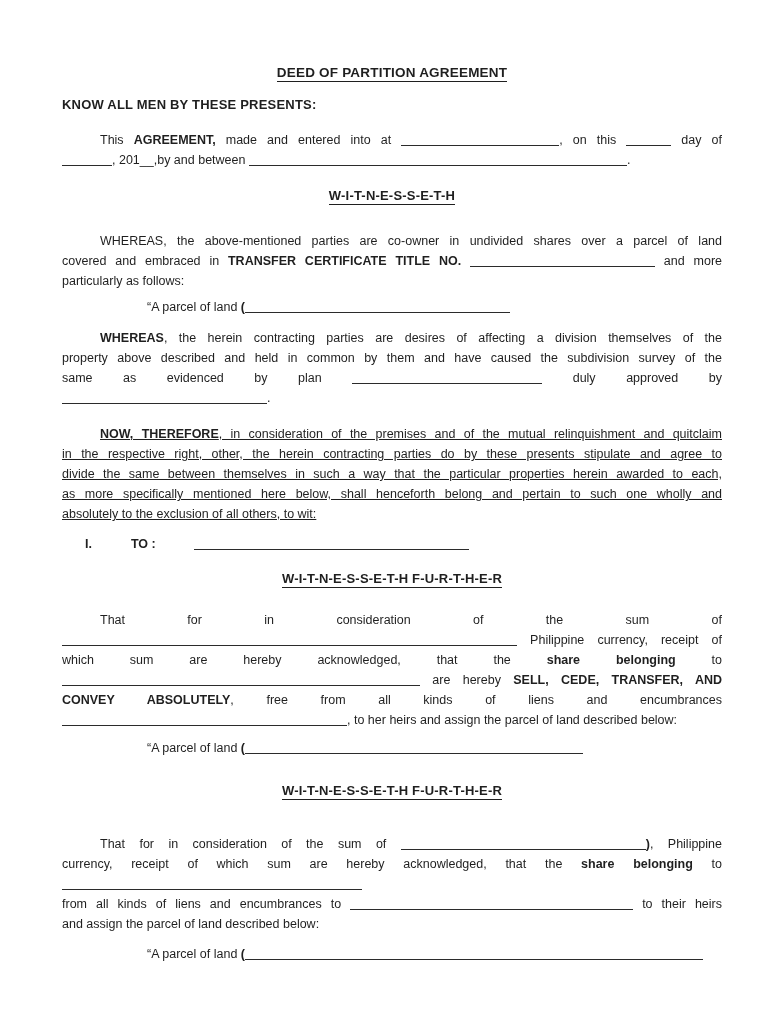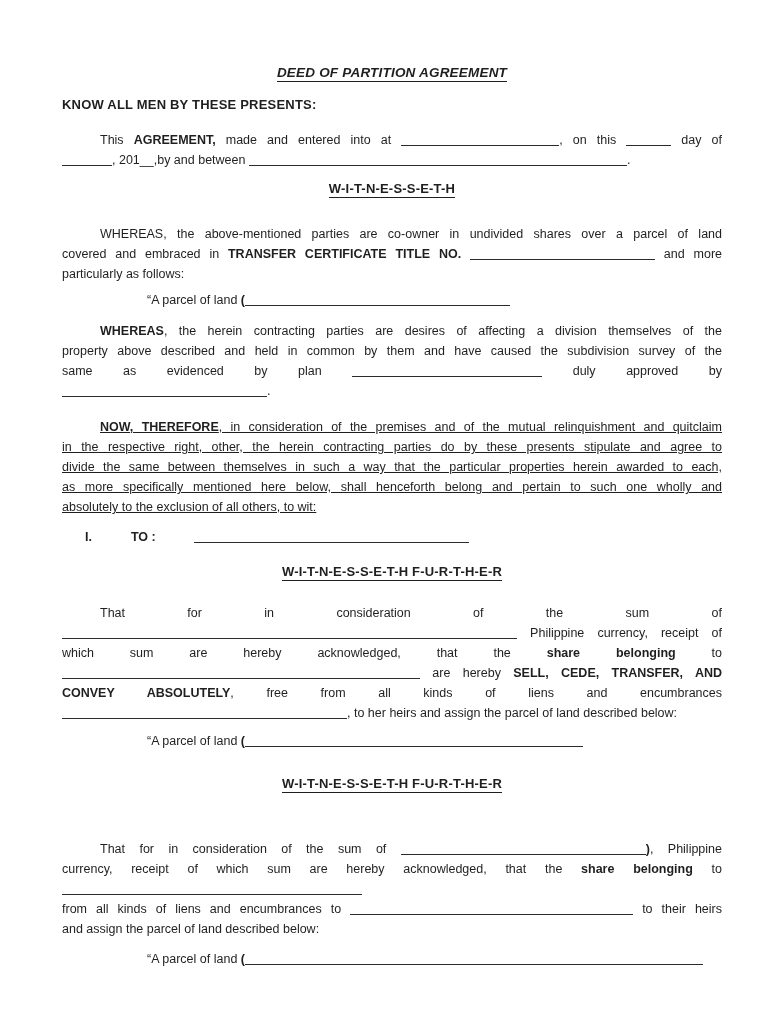--- a/index.html
+++ b/index.html
@@ -6,21 +6,21 @@
   body{width:768px;height:1024px;overflow:hidden;}
   .doc{
     box-sizing:border-box;
     width:768px;height:1024px;
     padding:0 46px 0 62px;
     font-family:"Liberation Sans","DejaVu Sans",sans-serif;
     font-size:12.5px;line-height:20px;color:#1f1f1f;
     background:#ffffff;
   }
   .block{margin:0;}
-  .title-line{text-align:center;font-weight:bold;font-size:13.5px;line-height:18px;letter-spacing:.2px;font-style:italic;}
+  .title-line{text-align:center;font-weight:bold;font-size:13.5px;line-height:18px;letter-spacing:.2px;}
   .title-line .u,.center .u{border-bottom:1.6px solid #1f1f1f;padding-bottom:1px;}
   .heading{font-weight:bold;font-size:13px;line-height:18px;letter-spacing:.2px;}
   .center{text-align:center;font-weight:bold;font-size:13px;line-height:18px;letter-spacing:.2px;}
   .line{white-space:normal;}
   .line.just{text-align:justify;text-align-last:justify;}
   .line.left{text-align:left;text-align-last:left;}
   .seg-b{font-weight:bold;}
   .bl{display:inline-block;height:4px;border-bottom:1.4px solid #2b2b2b;vertical-align:-2px;}
   .sp{display:inline-block;height:1px;vertical-align:baseline;}
 </style>
@@ -29,21 +29,21 @@
 
 <main class="doc">
     <div class="block title" style="margin-top: 64px;">
       <div class="title-line"><span class="u">DEED OF PARTITION AGREEMENT</span></div>
     </div>
     <div class="block heading" style="margin-top: 14px;">KNOW ALL MEN BY THESE PRESENTS:</div>
     <div class="block para" style="margin-top: 16px;">
       <div class="line just" style="text-indent: 38px;"><span class="seg">This </span><span class="seg-b">AGREEMENT,</span><span class="seg"> made and entered into at </span><span class="bl" style="width: 158px;"></span><span class="seg">, on this </span><span class="bl" style="width: 45px;"></span><span class="seg"> day of</span></div>
       <div class="line left"><span class="bl" style="width: 50px;"></span><span class="seg">, 201__,by and between </span><span class="bl" style="width: 378px;"></span><span class="seg">.</span></div>
     </div>
-    <div class="block center" style="margin-top: 10px;"><span class="u">W-I-T-N-E-S-S-E-T-H</span></div>
+    <div class="block center" style="margin-top: 17px;"><span class="u">W-I-T-N-E-S-S-E-T-H</span></div>
     <div class="block para" style="margin-top: 26px;">
       <div class="line just" style="text-indent: 38px;"><span class="seg">WHEREAS, the above-mentioned parties are co-owner in undivided shares over a parcel of land</span></div>
       <div class="line just"><span class="seg">covered and embraced in </span><span class="seg-b">TRANSFER CERTIFICATE TITLE NO.</span><span class="seg"> </span><span class="bl" style="width: 185px;"></span><span class="seg"> and more</span></div>
       <div class="line left"><span class="seg">particularly as follows:</span></div>
     </div>
     <div class="block para" style="margin-top: 6px;">
       <div class="line left" style="text-indent: 85px;"><span class="seg">“A parcel of land </span><span class="seg-b">(</span><span class="bl" style="width: 265px;"></span></div>
     </div>
     <div class="block para" style="margin-top: 11px;">
       <div class="line just" style="text-indent: 38px;"><span class="seg-b">WHEREAS</span><span class="seg">, the herein contracting parties are desires of affecting a division themselves of the</span></div>
@@ -67,21 +67,21 @@
       <div class="line just"><span class="bl" style="width: 455px;"></span><span class="seg"> Philippine currency, receipt of</span></div>
       <div class="line just"><span class="seg">which sum are hereby acknowledged, that the </span><span class="seg-b">share belonging</span><span class="seg"> to</span></div>
       <div class="line just"><span class="bl" style="width: 358px;"></span><span class="seg"> are hereby </span><span class="seg-b">SELL, CEDE, TRANSFER, AND</span></div>
       <div class="line just"><span class="seg-b">CONVEY ABSOLUTELY</span><span class="seg">, free from all kinds of liens and encumbrances</span></div>
       <div class="line left"><span class="bl" style="width: 285px;"></span><span class="seg">, to her heirs and assign the parcel of land described below:</span></div>
     </div>
     <div class="block para" style="margin-top: 8px;">
       <div class="line left" style="text-indent: 85px;"><span class="seg">“A parcel of land </span><span class="seg-b">(</span><span class="bl" style="width: 338px;"></span></div>
     </div>
     <div class="block center" style="margin-top: 24px;"><span class="u">W-I-T-N-E-S-S-E-T-H F-U-R-T-H-E-R</span></div>
-    <div class="block para" style="margin-top: 46px;">
+    <div class="block para" style="margin-top: 34px;">
       <div class="line just" style="text-indent: 38px;"><span class="seg">That for in consideration of the sum of </span><span class="bl" style="width: 245px;"></span><span class="seg-b">)</span><span class="seg">, Philippine</span></div>
       <div class="line just"><span class="seg">currency, receipt of which sum are hereby acknowledged, that the </span><span class="seg-b">share belonging</span><span class="seg"> to</span></div>
       <div class="line just"><span class="bl" style="width: 300px;"></span></div>
       <div class="line just"><span class="seg">from all kinds of liens and encumbrances to </span><span class="bl" style="width: 283px;"></span><span class="seg"> to their heirs</span></div>
       <div class="line left"><span class="seg">and assign the parcel of land described below:</span></div>
     </div>
     <div class="block para" style="margin-top: 10px;">
       <div class="line left" style="text-indent: 85px;"><span class="seg">“A parcel of land </span><span class="seg-b">(</span><span class="bl" style="width: 458px;"></span></div>
     </div>
   </main>

